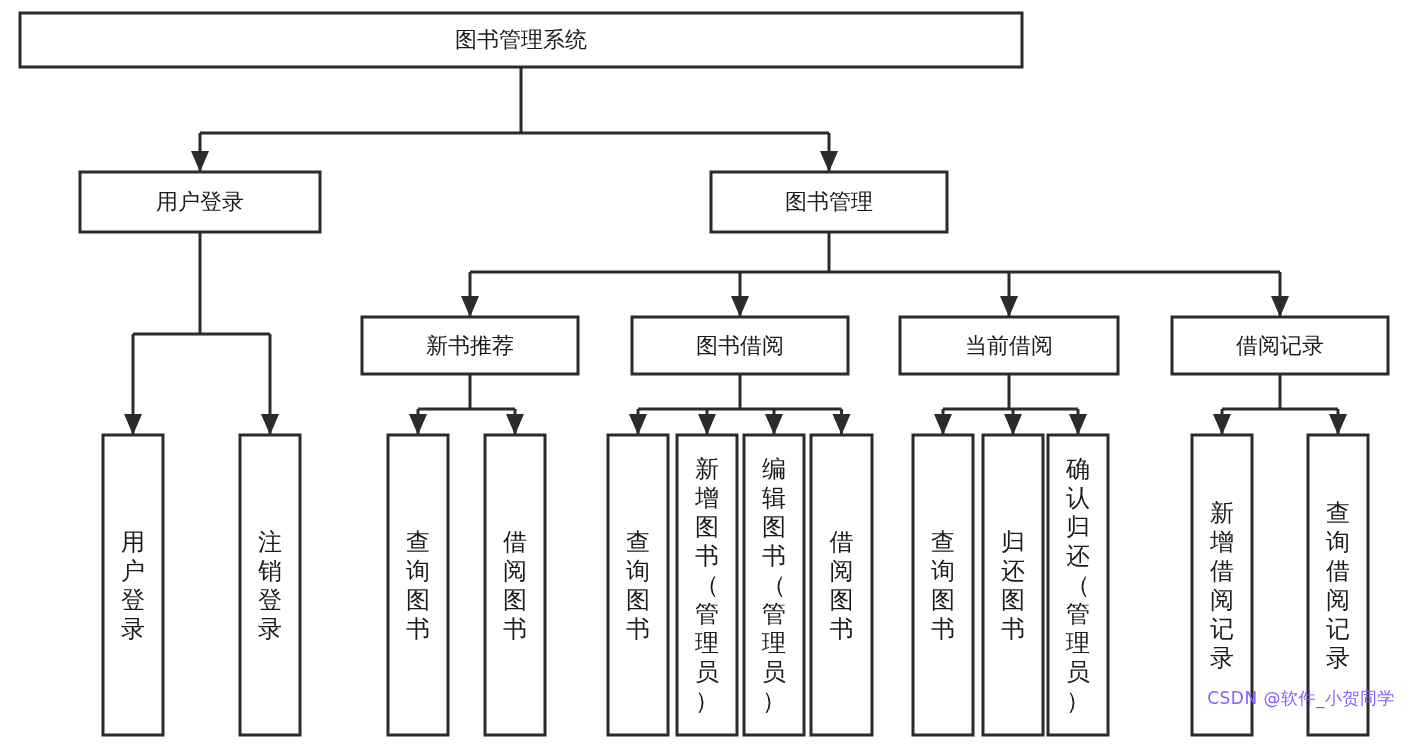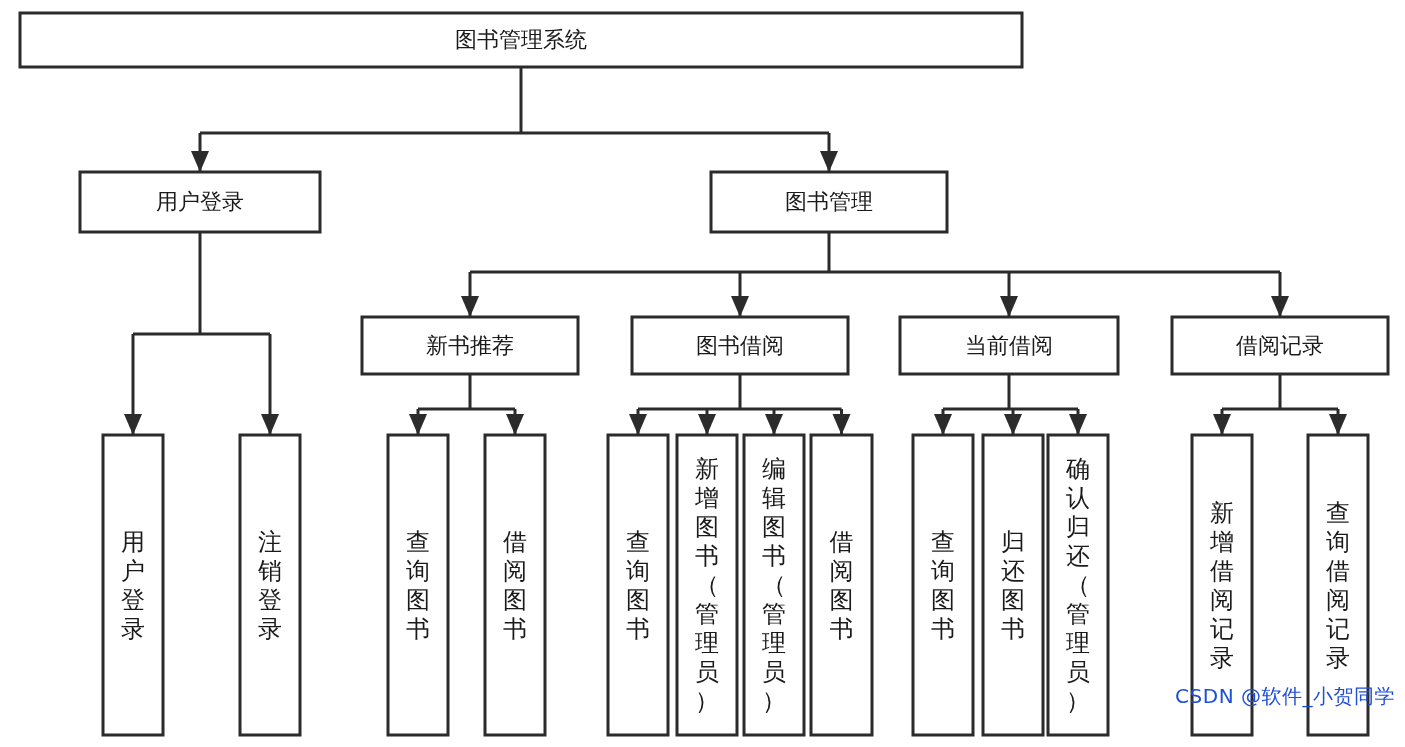--- a/index.html
+++ b/index.html
@@ -51,22 +51,22 @@
   }
   .arrow-head {
     fill: #2b2b2b;
     stroke: none;
   }
   .watermark-text {
     position: absolute;
     right: 10px;
     bottom: 6px;
     font-family: "DejaVu Sans", "Liberation Sans", sans-serif;
-    font-size: 20px;
-    color: #1d4ed8;
+    font-size: 17px;
+    color: #8b5cf6;
     white-space: nowrap;
     letter-spacing: 0.5px;
   }
 </style>
 </head>
 <body>
 
 <div id="diagram-root">
   <svg class="diagram-canvas" viewBox="0 0 1405 747">
     <g id="connector-layer">

